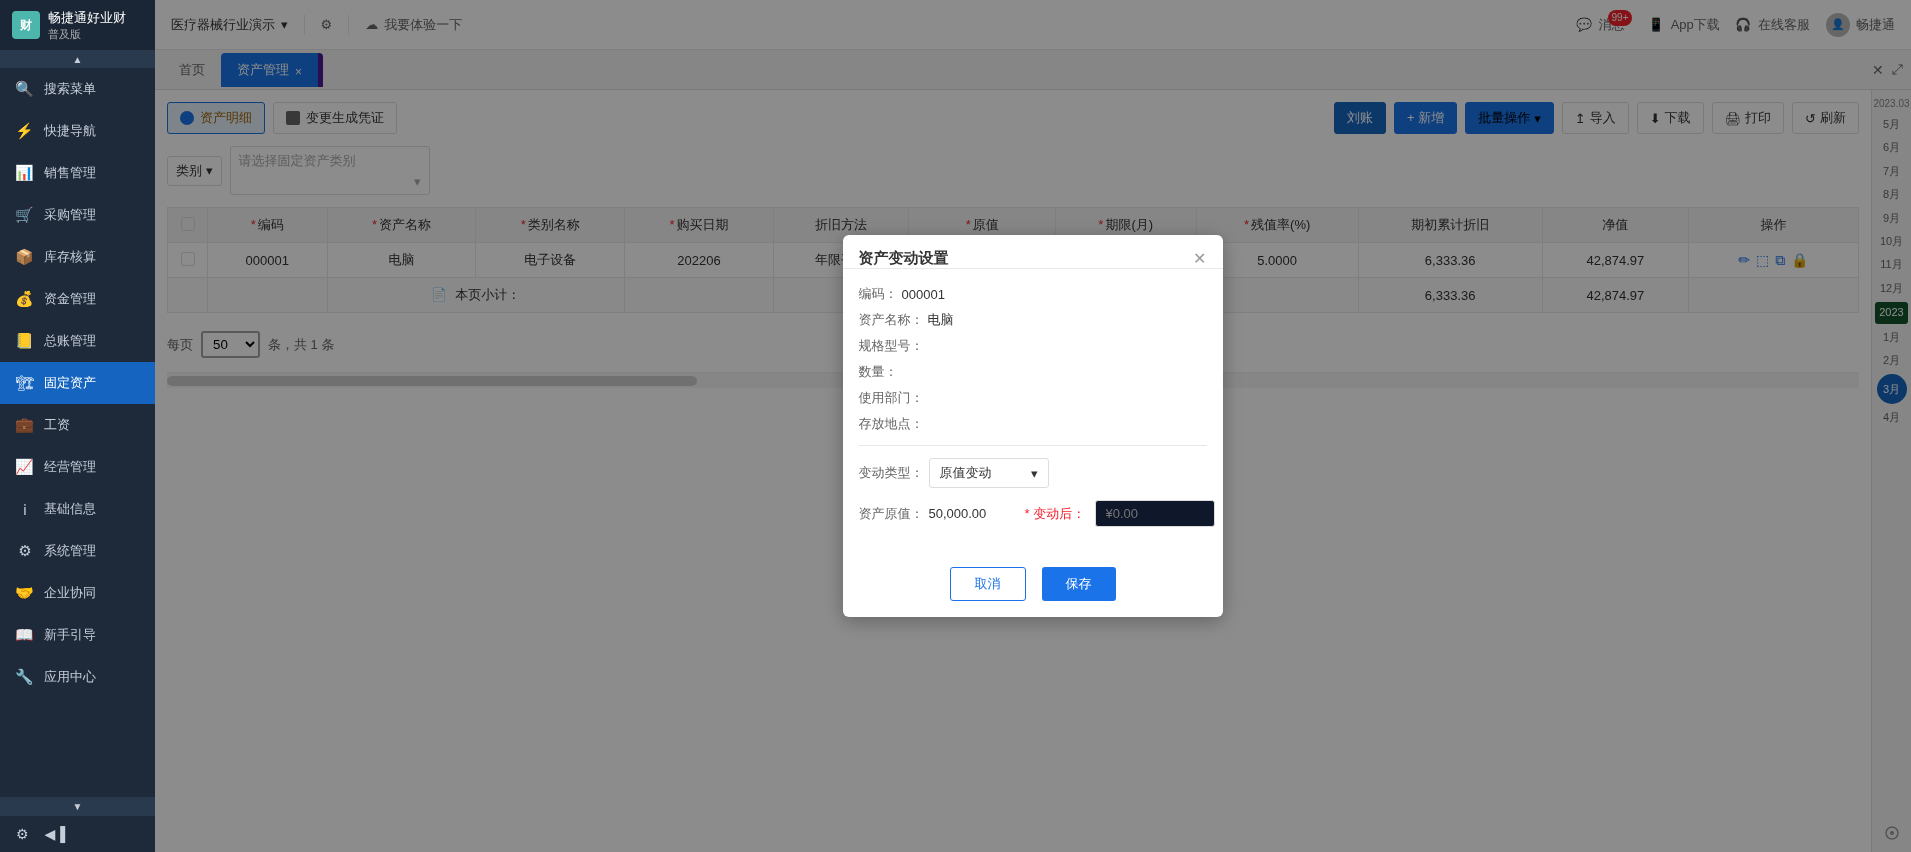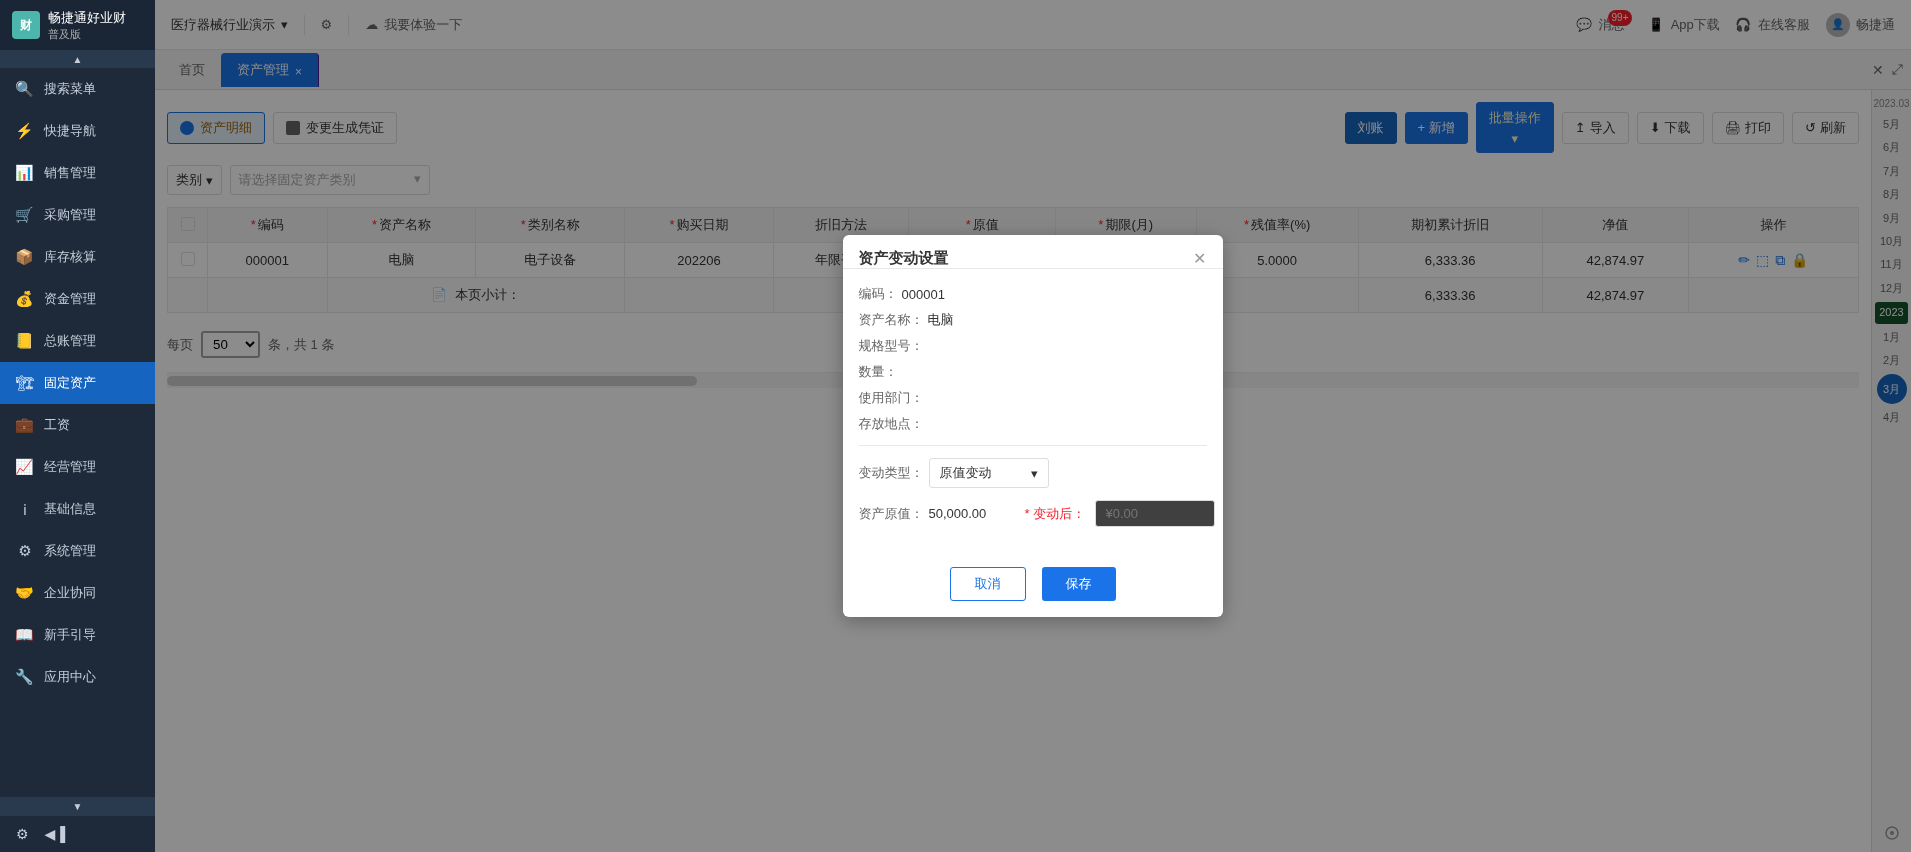--- a/index.html
+++ b/index.html
@@ -32,47 +32,47 @@
     .topbar-divider { width: 1px; height: 20px; background: #e8e8e8; }
     .topbar-experience { display: flex; align-items: center; gap: 6px; color: #666; font-size: 13px; }
     .topbar-right { margin-left: auto; display: flex; align-items: center; gap: 16px; }
     .topbar-badge { position: relative; display: flex; align-items: center; gap: 6px; color: #666; font-size: 13px; cursor: pointer; }
     .badge-num { position: absolute; top: -6px; right: -8px; background: #f5222d; color: white; font-size: 10px; border-radius: 10px; padding: 1px 4px; line-height: 1.4; }
     .topbar-user { display: flex; align-items: center; gap: 6px; color: #666; font-size: 13px; cursor: pointer; }
     .user-avatar { width: 24px; height: 24px; background: #bbb; border-radius: 50%; display: flex; align-items: center; justify-content: center; color: white; font-size: 11px; }
 
     
     .tab-bar { background: #f5f5f5; display: flex; align-items: center; border-bottom: 1px solid #ddd; flex-shrink: 0; padding: 0 8px; height: 40px; }
-    .tab { display: flex; align-items: flex-end; gap: 6px; padding: 8px 16px; cursor: pointer; color: #666; font-size: 13px; border-right: 1px solid #4c1d95; }
+    .tab { display: flex; align-items: flex-end; gap: 6px; padding: 8px 16px; cursor: pointer; color: #666; font-size: 13px; border-right: 5px solid #4c1d95; }
     .tab.active { background: #1a73e8; color: white; border-radius: 4px 4px 0 0; }
     .tab-close { font-size: 12px; cursor: pointer; }
     .tab-home { color: #666; padding: 8px 16px; font-size: 13px; cursor: pointer; }
 
     
     .content-area { flex: 1; display: flex; overflow: hidden; position: relative; }
 
     
     .page-content { flex: 1; overflow: auto; background: white; padding: 12px; position: relative; }
 
     
     .page-toolbar { display: flex; align-items: center; gap: 8px; margin-bottom: 12px; }
     .toolbar-tab { display: flex; align-items: center; gap: 6px; padding: 6px 12px; border: 1px solid #ddd; border-radius: 3px; cursor: pointer; color: #333; font-size: 13px; background: white; }
     .toolbar-tab.active { background: #e3f2fd; border-color: #1a73e8; color: #a16207; }
     .toolbar-tab-icon { width: 14px; height: 14px; border-radius: 50%; background: #1a73e8; display: flex; align-items: center; justify-content: center; }
     .toolbar-right { margin-left: auto; display: flex; align-items: center; gap: 8px; }
     .btn { padding: 6px 12px; border-radius: 3px; cursor: pointer; font-size: 13px; border: 1px solid #ddd; background: white; color: #333; display: flex; align-items: center; gap: 4px; }
     .btn-primary { background: #1a73e8; color: white; border-color: #1a73e8; }
     .btn-blue { background: #1565c0; color: white; border-color: #1565c0; }
-    .btn-with-arrow { background: #1a73e8; color: #fef9c3; border-color: #1a73e8; flex-direction: column; }
+    .btn-with-arrow { background: #1a73e8; color: #000000; border-color: #1a73e8; }
 
     
     .filter-row { display: flex; align-items: center; gap: 8px; margin-bottom: 12px; }
     .filter-select { display: flex; align-items: center; gap: 4px; border: 1px solid #ddd; border-radius: 3px; padding: 5px 8px; background: white; cursor: pointer; font-size: 13px; color: #333; }
     .filter-select-placeholder { color: #aaa; }
-    .filter-category-select { border: 1px solid #ddd; border-radius: 3px; padding: 5px 8px; background: white; color: #aaa; font-size: 13px; display: flex; align-items: flex-start; gap: 4px; width: 200px; }
+    .filter-category-select { border: 1px solid #ddd; border-radius: 3px; padding: 5px 8px; background: white; color: #aaa; font-size: 13px; display: flex; align-items: flex-start; gap: 4px; width: 200px; flex-direction: column; }
 
     
     .data-table { width: 100%; border-collapse: collapse; font-size: 13px; }
     .data-table th { background: #f5f5f5; padding: 8px 10px; border: 1px solid #e8e8e8; text-align: center; font-weight: normal; color: #333; white-space: nowrap; }
     .data-table td { padding: 8px 10px; border: 1px solid #e8e8e8; text-align: center; color: #333; }
     .required-star { color: #f5222d; margin-right: 2px; }
     .row-actions { display: flex; align-items: center; gap: 6px; justify-content: center; }
     .action-icon { cursor: pointer; color: #1a73e8; font-size: 14px; }
     .subtotal-row td { background: #f9f9f9; font-weight: 500; }
 
@@ -96,21 +96,21 @@
     .modal-close { cursor: pointer; color: #999; font-size: 16px; }
     .modal-body { padding: 16px; }
     .modal-info-grid { display: grid; grid-template-columns: 1fr; gap: 8px 16px; margin-bottom: 12px; }
     .modal-info-item { font-size: 13px; color: #333; display: flex; align-items: center; gap: 4px; }
     .modal-info-label { color: #666; }
     .modal-divider { height: 1px; background: #e8e8e8; margin: 12px 0; }
     .modal-field-row { display: flex; align-items: center; margin-bottom: 12px; }
     .modal-field-label { color: #666; font-size: 13px; white-space: nowrap; min-width: 70px; }
     .modal-field-value { font-size: 13px; color: #333; }
     .modal-select { display: flex; align-items: center; gap: 4px; border: 1px solid #ddd; border-radius: 3px; padding: 5px 10px; background: white; cursor: pointer; font-size: 13px; min-width: 120px; }
-    .modal-input { border: 1px solid #ddd; border-radius: 3px; padding: 5px 10px; font-size: 13px; color: #aaa; min-width: 120px; background: #404040; }
+    .modal-input { border: 1px solid #ddd; border-radius: 3px; padding: 5px 10px; font-size: 13px; color: #aaa; min-width: 120px; background: #0f172a; }
     .modal-footer { display: flex; justify-content: center; gap: 16px; padding: 12px 16px 16px; }
     .btn-cancel { padding: 7px 24px; border: 1px solid #1a73e8; color: #1a73e8; background: white; border-radius: 3px; cursor: pointer; font-size: 13px; }
     .btn-save { padding: 7px 24px; background: #1a73e8; color: white; border: none; border-radius: 3px; cursor: pointer; font-size: 13px; }
 
     
     .page-content::-webkit-scrollbar { height: 6px; }
     .page-content::-webkit-scrollbar-thumb { background: #ccc; border-radius: 3px; }
 
     
     .checkbox { width: 14px; height: 14px; border: 1px solid #ddd; border-radius: 2px; display: inline-block; cursor: pointer; }

